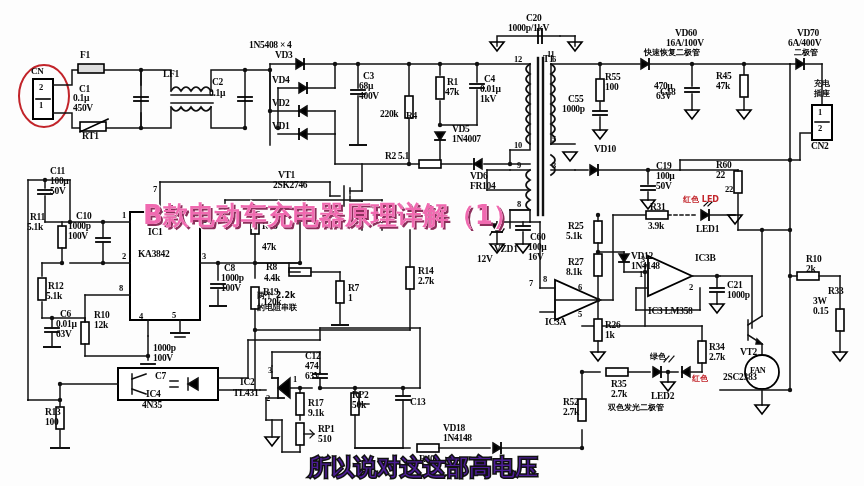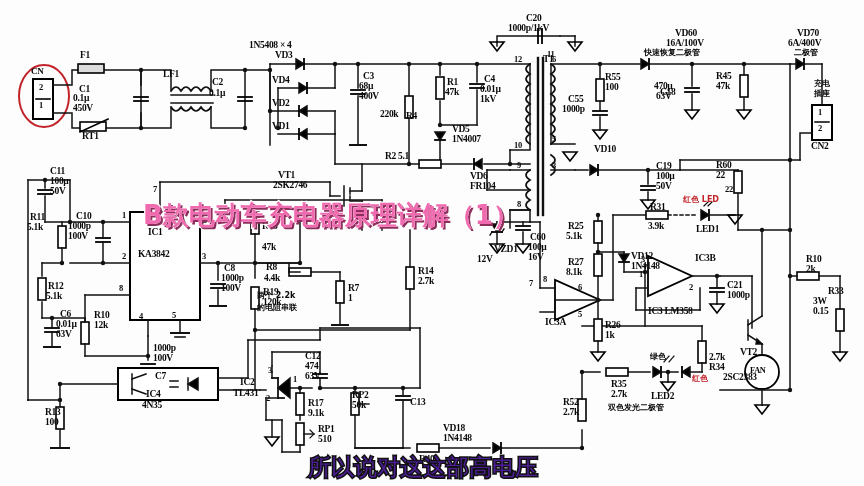--- a/index.html
+++ b/index.html
@@ -947,21 +947,21 @@
     <div class="lbl pin" style="left:578px;top:310px;">5</div>
     <div class="lbl" style="left:605px;top:321px;">R26</div>
     <div class="lbl" style="left:605px;top:331px;">1k</div>
     <div class="lbl" style="left:695px;top:254px;">IC3B</div>
     <div class="lbl pin" style="left:641px;top:255px;">3</div>
     <div class="lbl pin" style="left:639px;top:270px;">1</div>
     <div class="lbl pin" style="left:689px;top:283px;">2</div>
     <div class="lbl" style="left:648px;top:307px;">IC3 LM358</div>
     <div class="lbl" style="left:727px;top:281px;">C21</div>
     <div class="lbl" style="left:727px;top:291px;">1000p</div>
-    <div class="lbl" style="left:709px;top:343px;margin-top:20px;">R34</div>
+    <div class="lbl" style="left:709px;top:343px;">R34</div>
     <div class="lbl" style="left:709px;top:353px;">2.7k</div>
     <div class="lbl" style="left:611px;top:380px;">R35</div>
     <div class="lbl" style="left:611px;top:390px;">2.7k</div>
     <div class="lbl cjk s" style="left:570px;top:397px;"></div>
     <div class="lbl" style="left:563px;top:398px;">R52</div>
     <div class="lbl" style="left:563px;top:408px;">2.7k</div>
     <div class="lbl cjk s" style="left:650px;top:353px;">绿色</div>
     <div class="lbl cjk s red" style="left:692px;top:375px;">红色</div>
     <div class="lbl" style="left:651px;top:392px;">LED2</div>
     <div class="lbl cjk s" style="left:608px;top:404px;">双色发光二极管</div>

